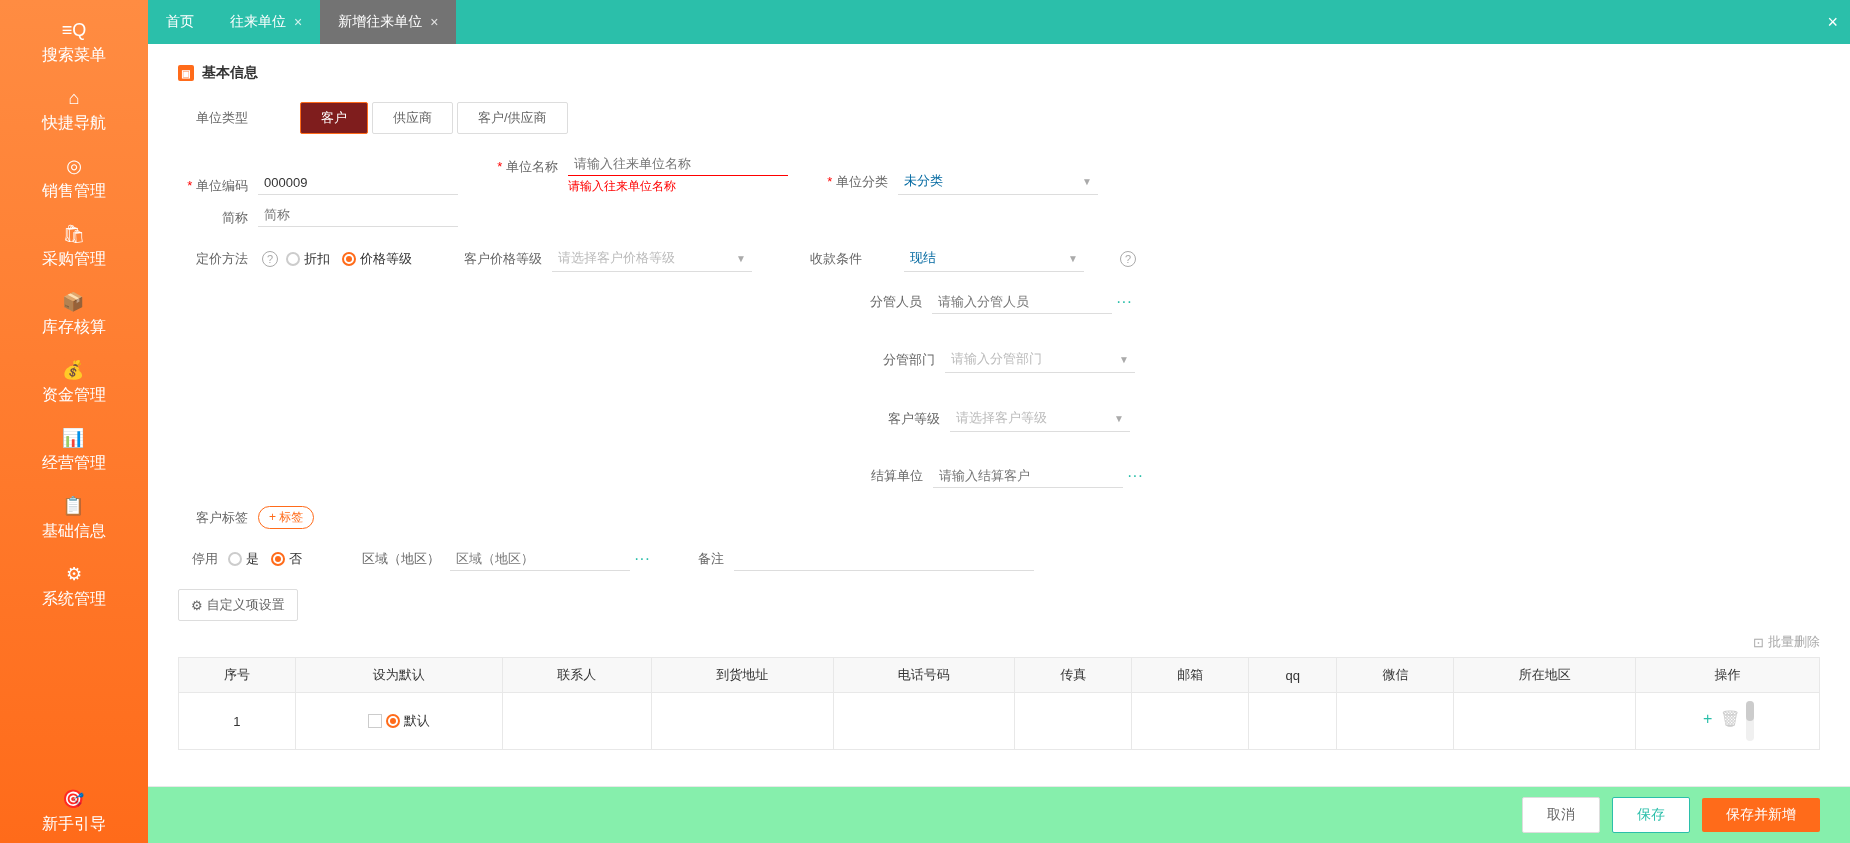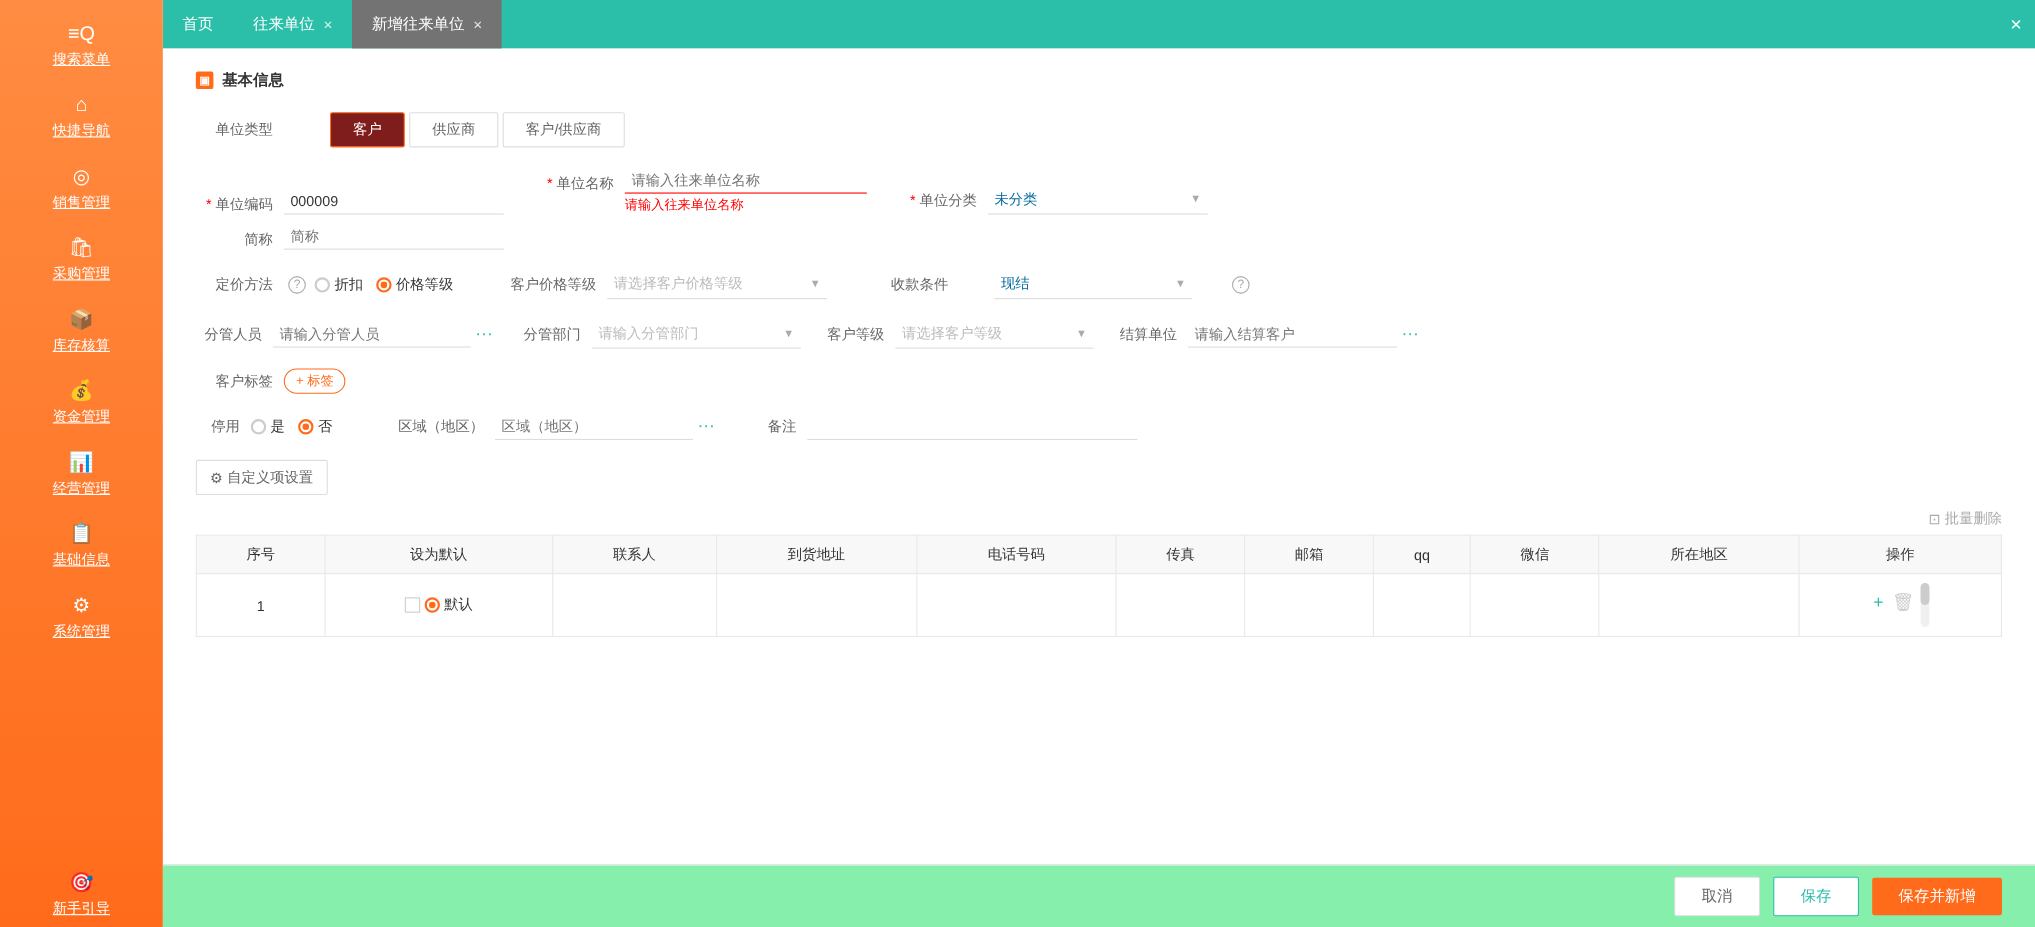--- a/index.html
+++ b/index.html
@@ -29,21 +29,21 @@
     .sidebar-icon {
       width: 24px;
       height: 24px;
       margin-bottom: 3px;
       display: flex;
       align-items: center;
       justify-content: center;
       font-size: 18px;
       color: white;
     }
-    .sidebar-label { font-size: 13px; color: white; text-decoration: underline; }
+    .sidebar-label { font-size: 16px; color: white; }
     .sidebar-bottom {
       margin-top: auto;
       width: 100%;
       display: flex;
       flex-direction: column;
       align-items: center;
     }
     .sidebar-bottom-item {
       width: 100%;
       display: flex;
@@ -530,21 +530,21 @@
         <div class="form-field items-center" style="margin-left:30px;gap:32px;">
           <span class="form-label" style="padding-top:0;min-width:70px;">收款条件</span>
           <div class="select-field" style="width:180px;">
             <span class="select-field-text has-value">现结</span>
             <span class="select-arrow">▼</span>
           </div>
           <span class="help-icon">?</span>
         </div>
       </div>
 
-      <div class="form-row items-center" style="margin-bottom:18px;gap:4px;">
+      <div class="form-row items-center" style="margin-bottom:18px;gap:32px;flex-direction:column;">
         <div class="form-field items-center">
           <span class="form-label" style="padding-top:0;min-width:70px;">分管人员</span>
           <input class="form-input" type="text" placeholder="请输入分管人员" style="width: 180px;">
           <span class="dots-btn">···</span>
         </div>
         <div class="form-field items-center" style="margin-left:20px;">
           <span class="form-label" style="padding-top:0;min-width:60px;">分管部门</span>
           <div class="select-field" style="width:190px;">
             <span class="select-field-text">请输入分管部门</span>
             <span class="select-arrow">▼</span>

